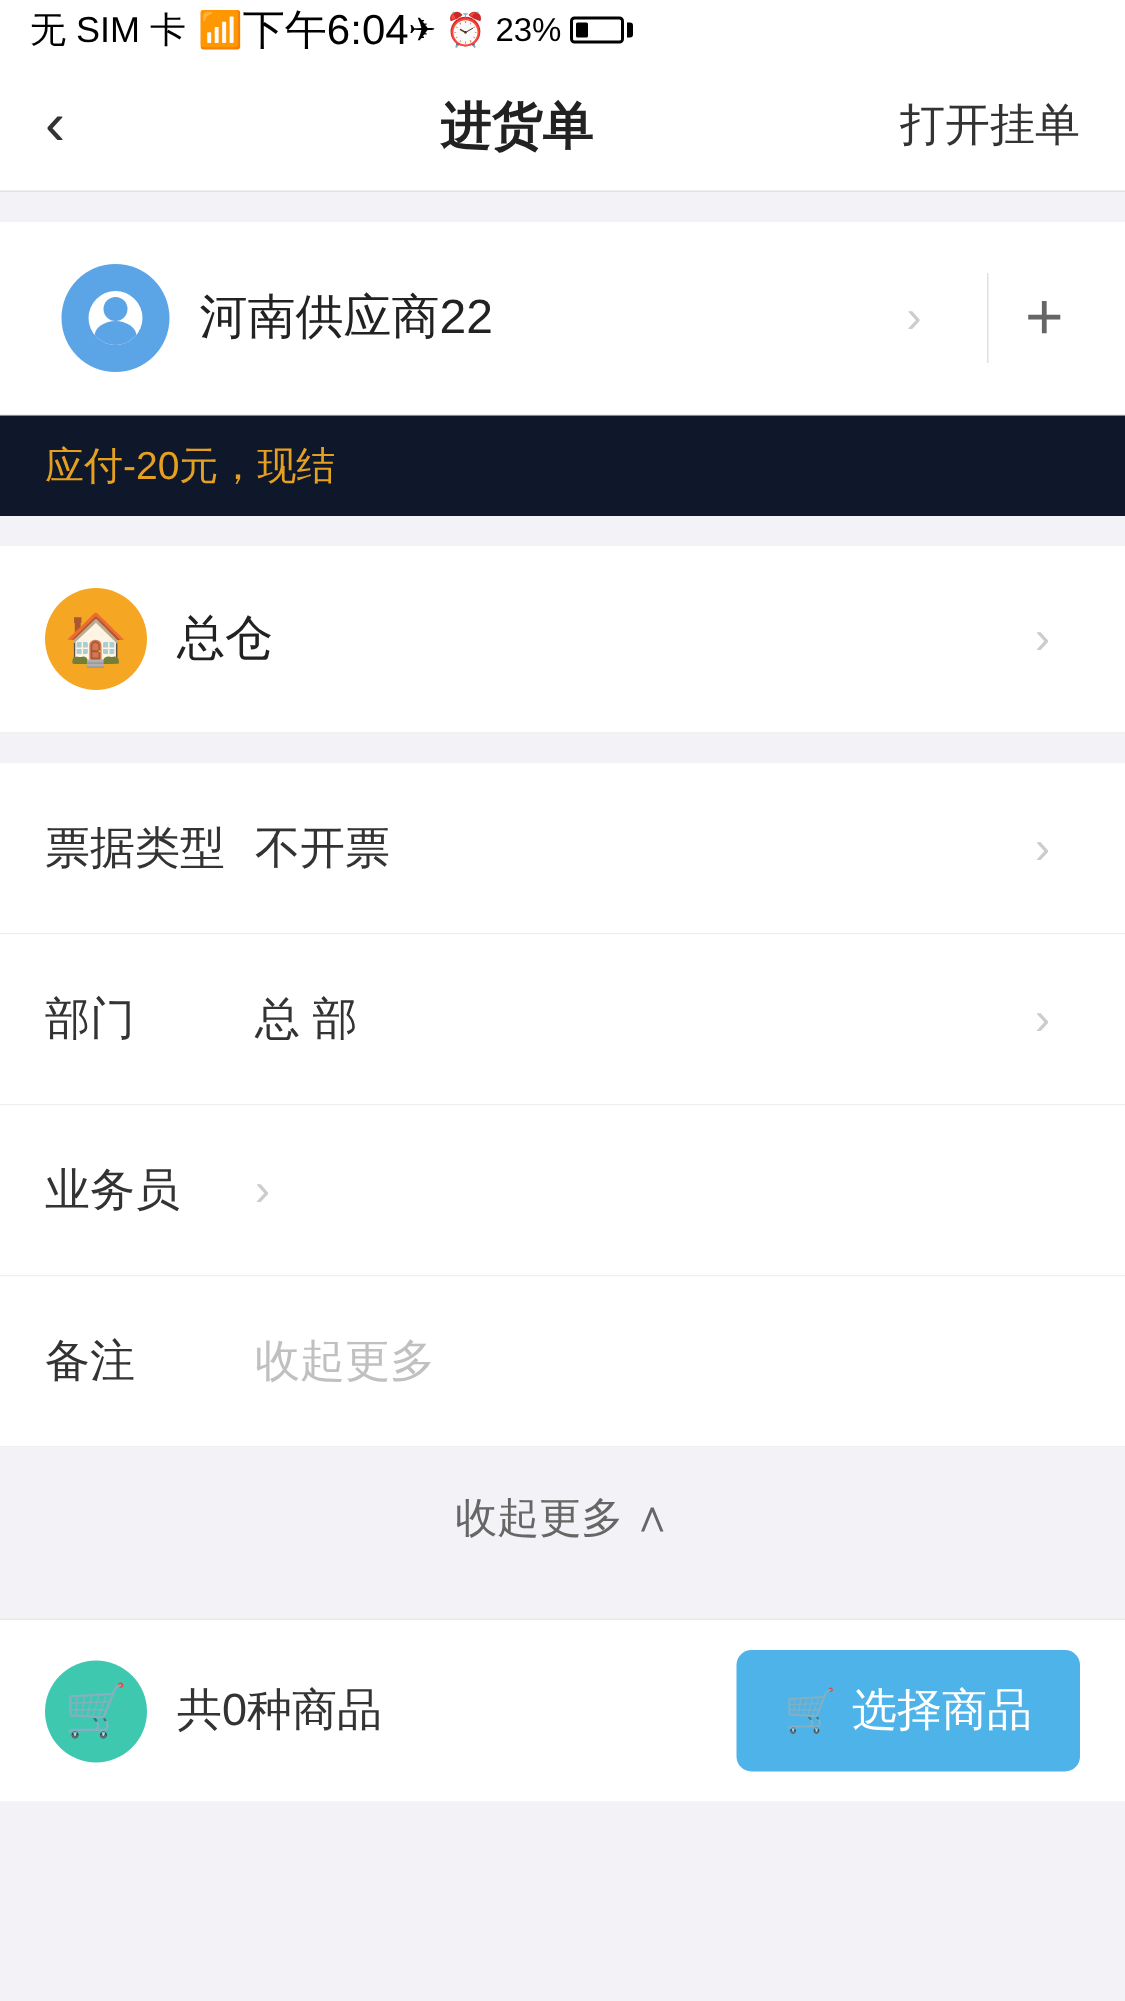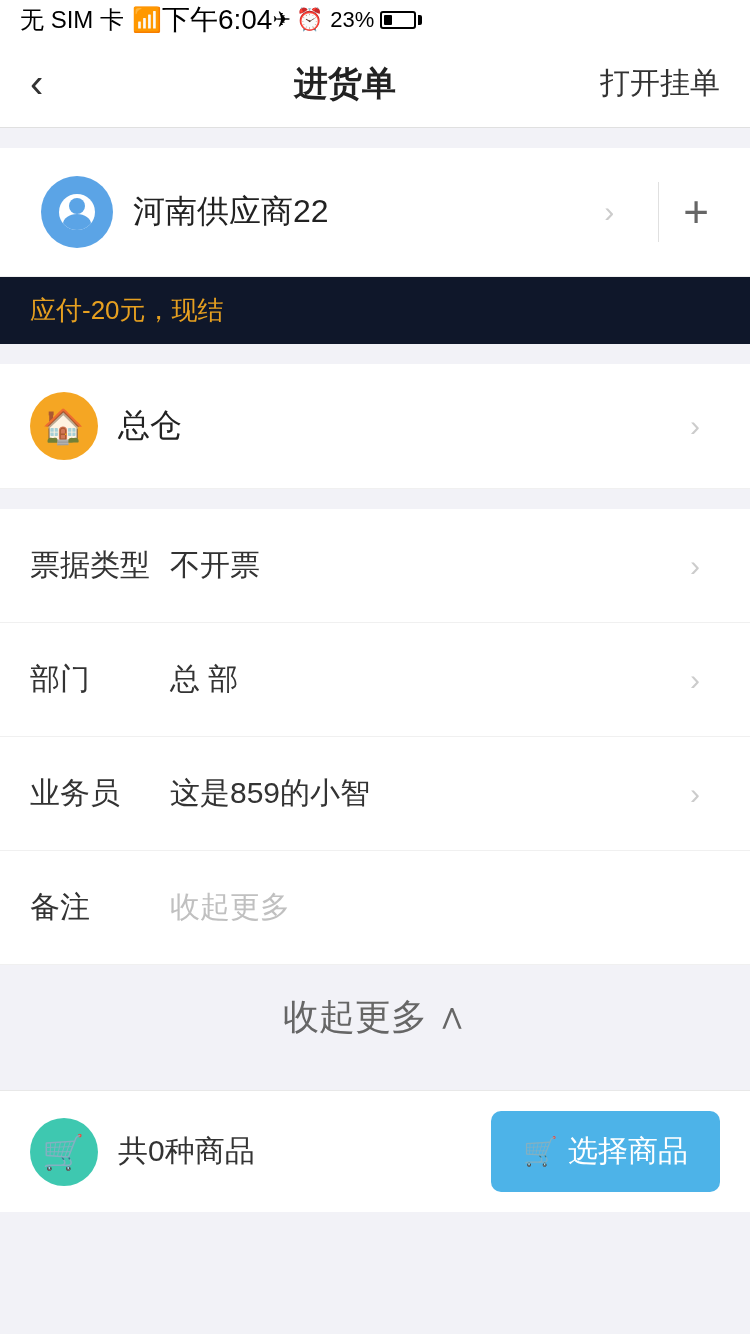--- a/index.html
+++ b/index.html
@@ -200,21 +200,21 @@
       color: #c0c0c0;
     }
 
     
     .collapse-row {
       display: flex;
       align-items: center;
       justify-content: center;
       padding: 28px 30px;
       background: #f2f2f7;
-      font-size: 36px;
+      font-size: 28px;
       color: #666;
       cursor: pointer;
       gap: 8px;
     }
 
     
     .product-bar {
       display: flex;
       align-items: center;
       padding: 20px 30px;
@@ -369,21 +369,20 @@
     </div>
 
     <div class="form-row">
       <span class="form-label">部门</span>
       <span class="form-value">总 部</span>
       <span class="chevron-icon">›</span>
     </div>
 
     <div class="form-row">
       <span class="form-label">业务员</span>
-      <span class="form-value">这是859的小智</span>
       <span class="chevron-icon">›</span>
     </div>
 
     <div class="form-row">
       <span class="form-label">备注</span>
       <span class="form-value placeholder">收起更多</span>
     </div>
   </div>
 
   <div class="collapse-row">

